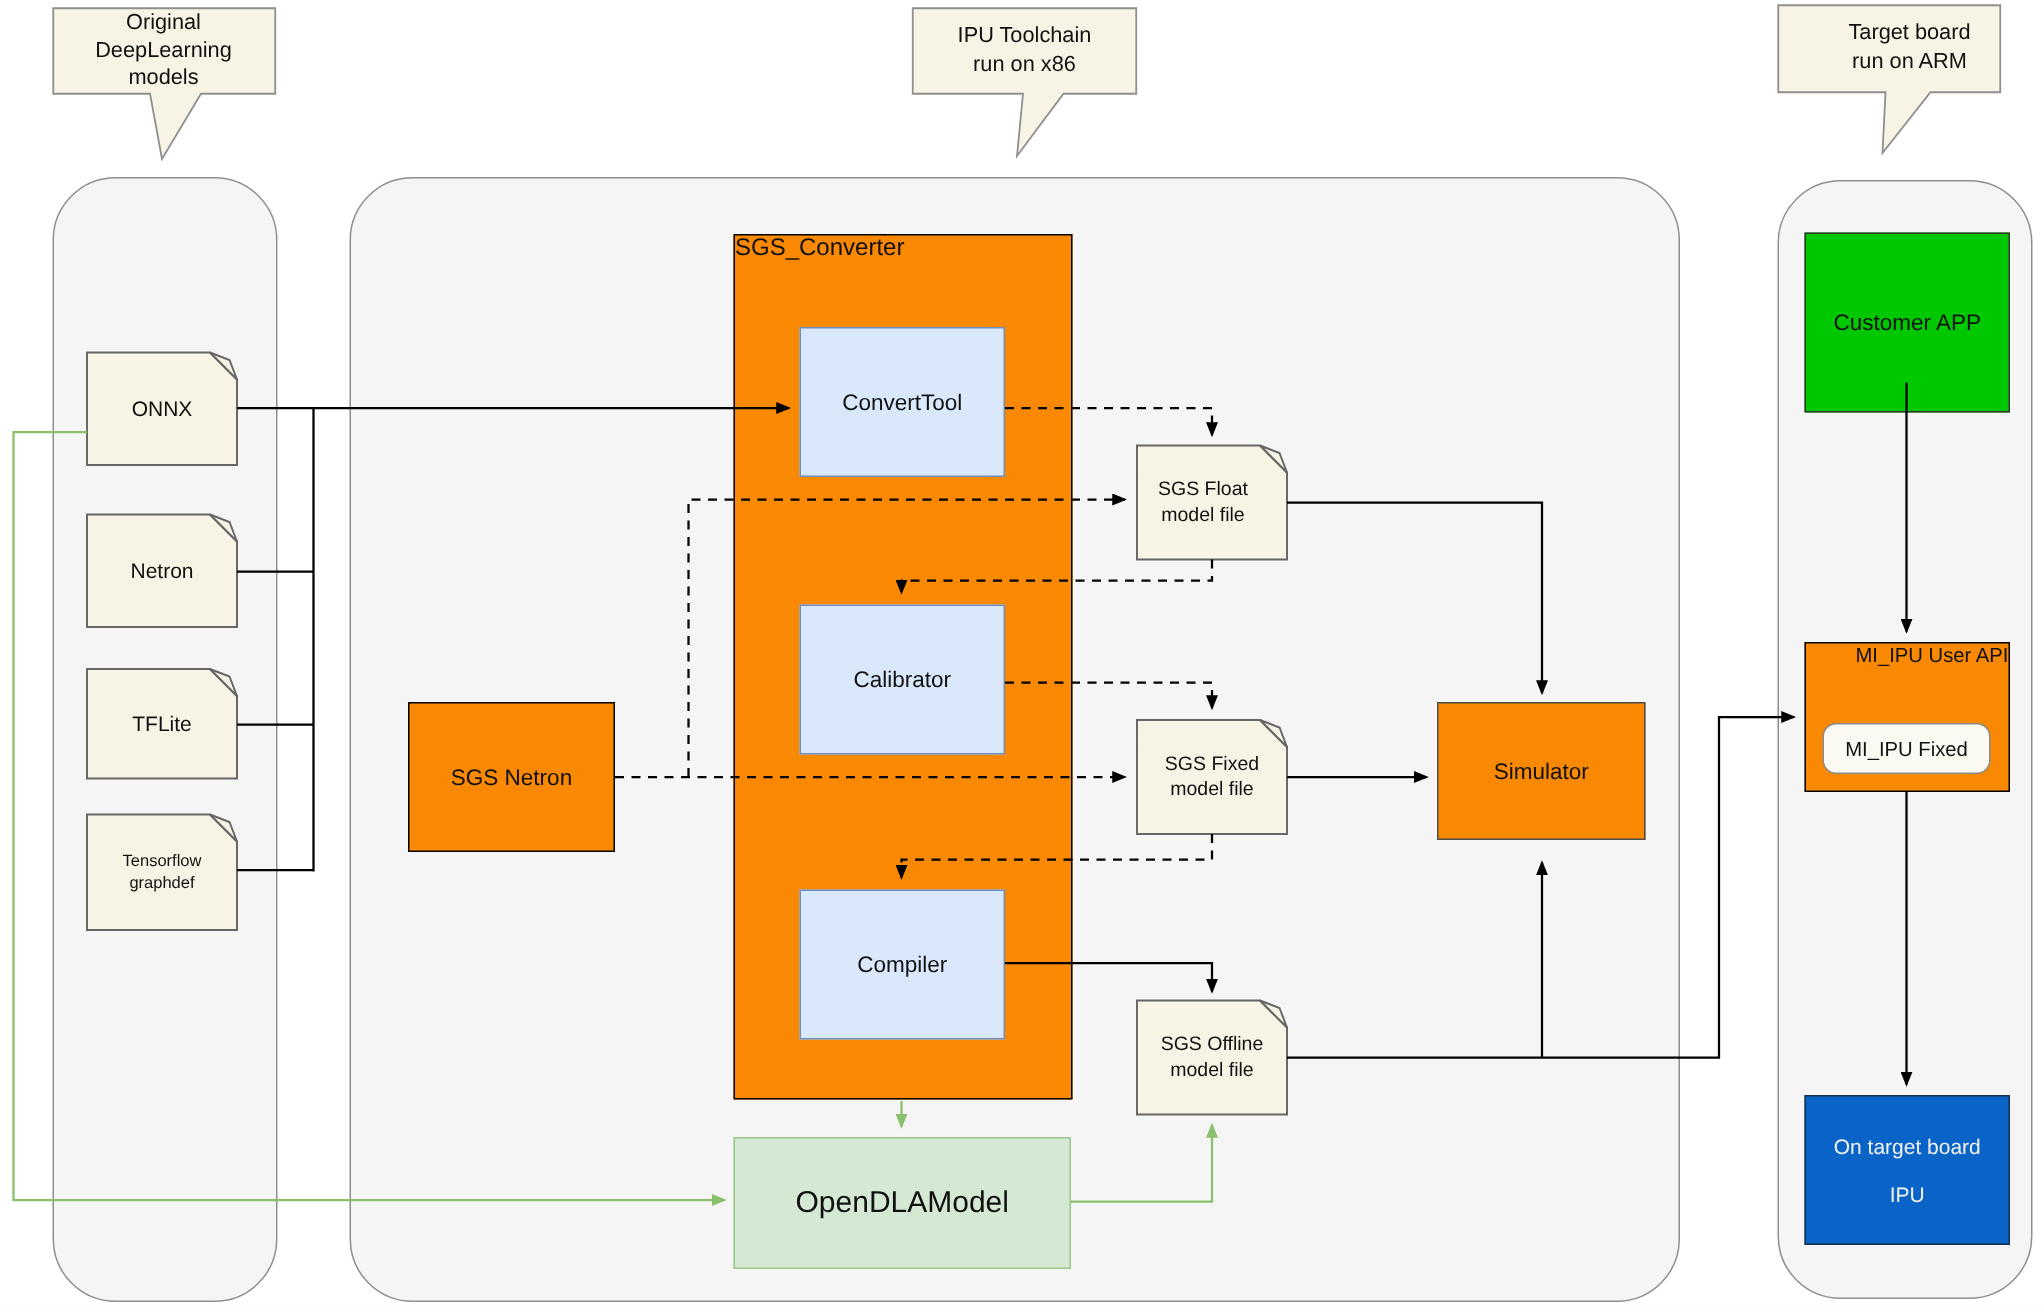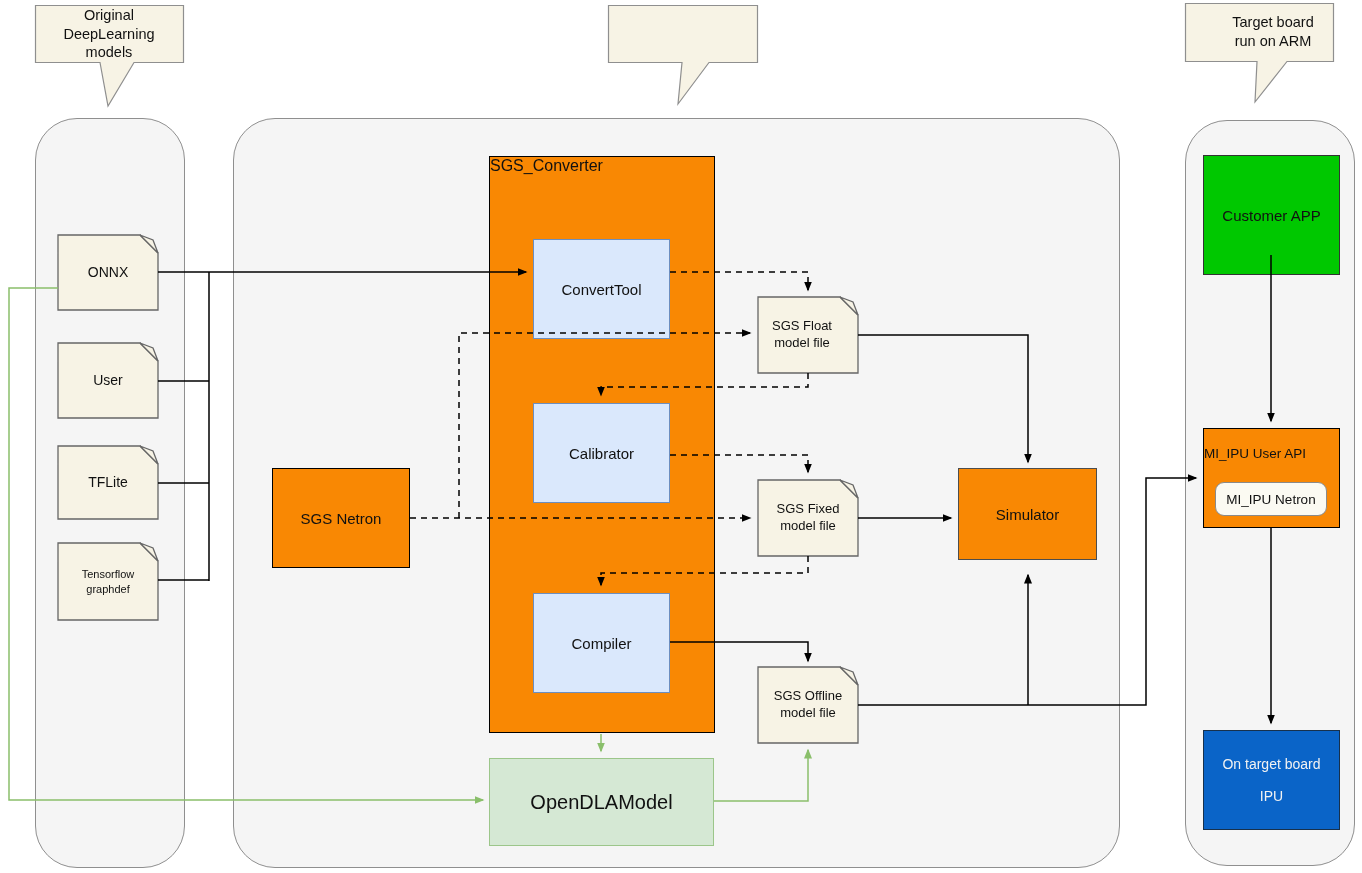--- a/index.html
+++ b/index.html
@@ -60,41 +60,45 @@
     <path class="doc" d="M840,480 L853,485 L858,498 Z"></path>
     <path class="doc" d="M758,667 L840,667 L858,685 L858,743 L758,743 Z"></path>
     <path class="doc" d="M840,667 L853,672 L858,685 Z"></path>
   </svg>
 
   <div class="abs callout-text" style="left:35px;top:5px;width:148px;height:58px">
       <span class="label">Original
 DeepLearning
 models</span>
     </div>
+  <div class="abs callout-text" style="left:608px;top:5px;width:150px;height:57px">
+      <span class="label">IPU Toolchain
+run on x86</span>
+    </div>
   <div class="abs callout-text" style="left:1185px;top:3px;width:176px;height:58px">
       <span class="label">Target board
 run on ARM</span>
     </div>
 
   <div class="abs doc-text" style="left:58px;top:235px;width:100px;height:75px;font-size:14px">
       <span class="label">ONNX</span>
     </div>
   <div class="abs doc-text" style="left:58px;top:343px;width:100px;height:75px;font-size:14px">
-      <span class="label">User</span>
+      <span class="label">Netron</span>
     </div>
   <div class="abs doc-text" style="left:58px;top:446px;width:100px;height:73px;font-size:14px">
       <span class="label">TFLite</span>
     </div>
   <div class="abs doc-text" style="left:58px;top:543px;width:100px;height:77px;font-size:11px">
       <span class="label">Tensorflow
 graphdef</span>
     </div>
 
   <div class="abs orange title-box" style="left:489px;top:156px;width:226px;height:577px"><span>SGS_Converter</span></div>
-  <div class="abs box lblue" style="left:533px;top:239px;width:137px;height:100px;font-size:15px">
+  <div class="abs box lblue" style="left:533px;top:218px;width:137px;height:100px;font-size:15px">
       <span class="label">ConvertTool</span>
     </div>
   <div class="abs box lblue" style="left:533px;top:593px;width:137px;height:100px;font-size:15px">
       <span class="label">Compiler</span>
     </div>
   <div class="abs box lblue" style="left:533px;top:403px;width:137px;height:100px;font-size:15px">
       <span class="label">Calibrator</span>
     </div>
 
   <div class="abs box orange" style="left:272px;top:468px;width:138px;height:100px;font-size:15px">
@@ -120,23 +124,23 @@
 
   <div class="abs box" style="left:489px;top:758px;width:225px;height:88px;font-size:20px;background:var(--green-box);border:1.5px solid var(--green-border)">
       <span class="label">OpenDLAModel</span>
     </div>
 
   <div class="abs box" style="left:1203px;top:155px;width:137px;height:120px;font-size:15px;background:var(--bright-green);border:1.5px solid #333">
       <span class="label">Customer APP</span>
     </div>
 
   <div class="abs orange" style="left:1203px;top:428px;width:137px;height:100px;z-index:2">
-    <div style="font-size:13.5px;text-align:left;padding-top:17px">MI_IPU User API</div>
+    <div style="font-size:13.5px;text-align:right;">MI_IPU User API</div>
     <div class="abs box" style="left:11px;top:53px;width:112px;height:34px;background:#fbfaf2;border:1px solid #8a8a8a;border-radius:9px;font-size:13.5px">
-        <span class="label">MI_IPU Netron</span>
+        <span class="label">MI_IPU Fixed</span>
       </div>
   </div>
 
   <div class="abs box" style="left:1203px;top:730px;width:137px;height:100px;font-size:14px;background:var(--blue);border:1.5px solid #17314d;color:#f2f2f2">
       <span class="label">On target board
 
 IPU</span>
     </div>
 
   <svg id="connector-layer" class="svg-layer">

